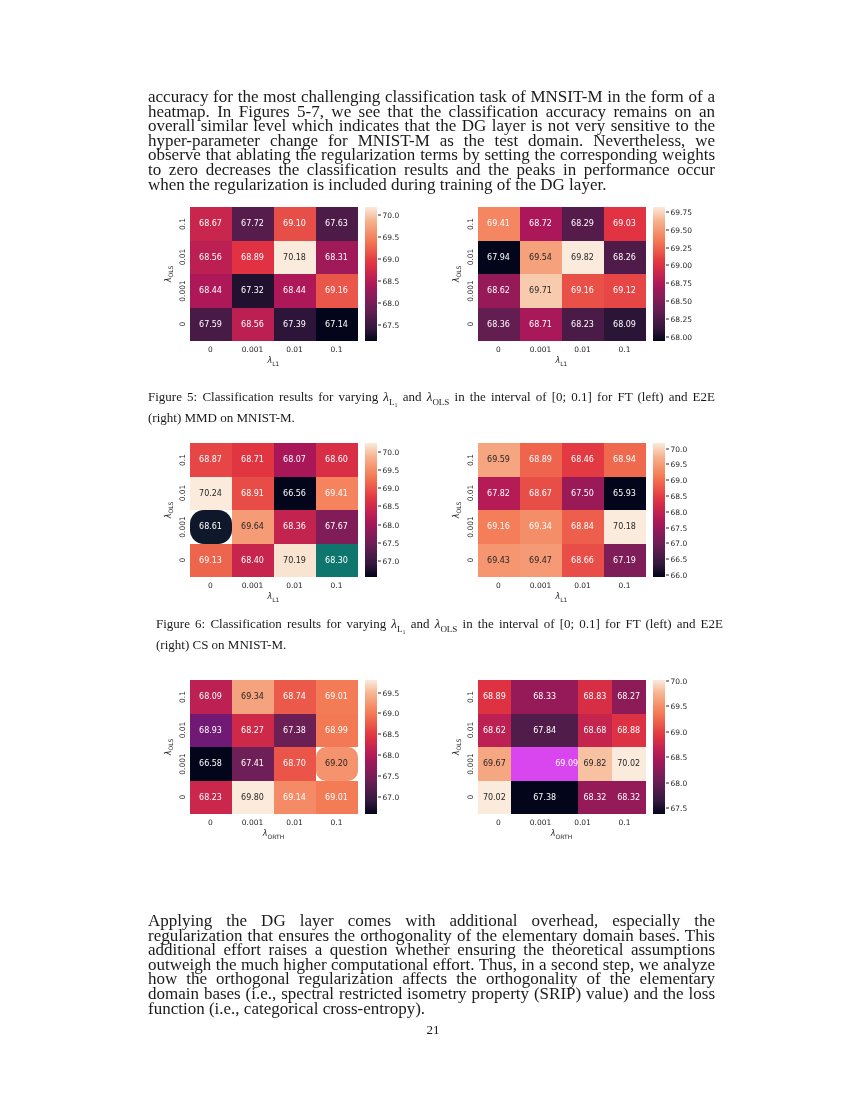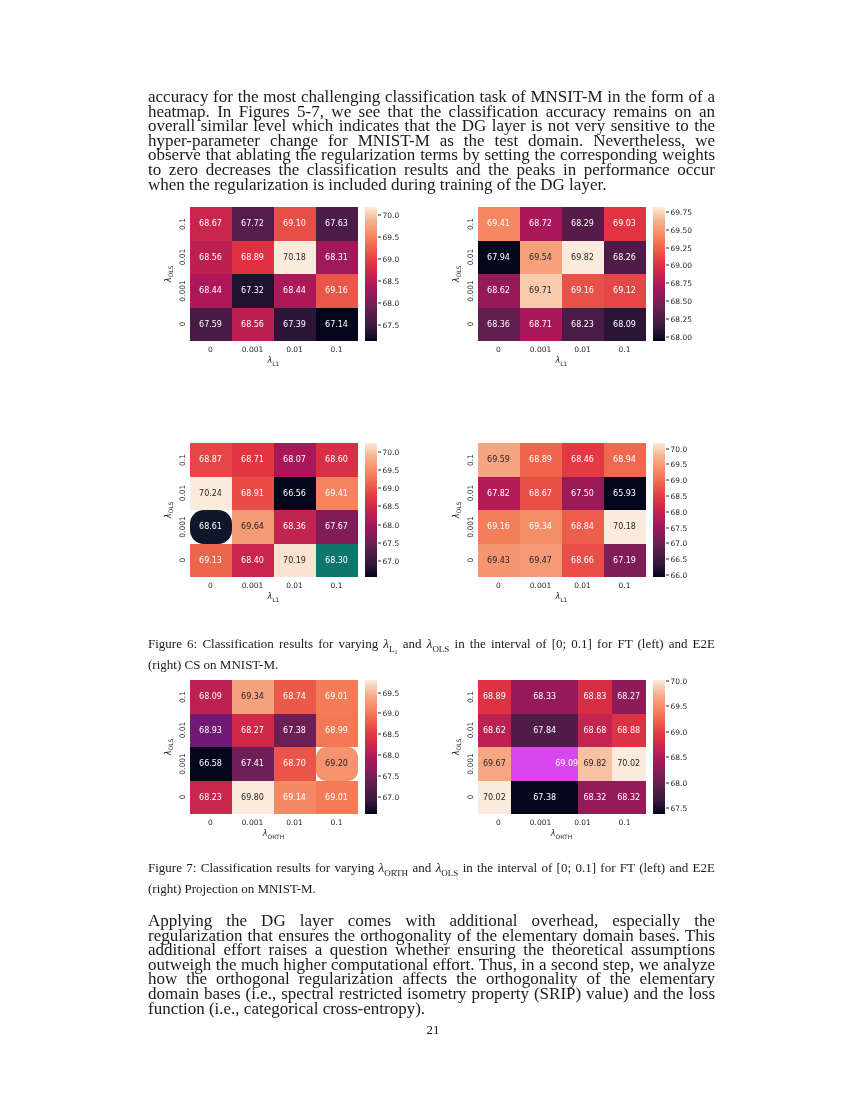--- a/index.html
+++ b/index.html
@@ -194,20 +194,21 @@
         </div>
         <div class="xticks">
           <div class="xtick">0</div>
           <div class="xtick">0.001</div>
           <div class="xtick">0.01</div>
           <div class="xtick">0.1</div>
         </div>
         <div class="xlabel"><i>λ</i><sub>L1</sub></div>
       </div>
   </div>
+  <p class="caption" style="top:389px;"><span>Figure 5: Classification results for varying </span><i>λ</i><sub>L₁</sub><span> and </span><i>λ</i><sub>OLS</sub><span> in the interval of [0; 0.1] for FT (left) and E2E (right) MMD on MNIST-M.</span></p>
 
   <div class="figrow" style="top:443px;">
     <div class="plot">
         <div class="ylabel">
           <span class="rot"><i>λ</i><sub>OLS</sub></span>
         </div>
         <div class="yticks">
           <div class="ytick">
             <span class="rot">0.1</span>
           </div>
@@ -359,21 +360,21 @@
         </div>
         <div class="xticks">
           <div class="xtick">0</div>
           <div class="xtick">0.001</div>
           <div class="xtick">0.01</div>
           <div class="xtick">0.1</div>
         </div>
         <div class="xlabel"><i>λ</i><sub>L1</sub></div>
       </div>
   </div>
-  <p class="caption" style="top:636px;"><span>Figure 6: Classification results for varying </span><i>λ</i><sub>L₁</sub><span> and </span><i>λ</i><sub>OLS</sub><span> in the interval of [0; 0.1] for FT (left) and E2E (right) CS on MNIST-M.</span></p>
+  <p class="caption" style="top:616px;margin-left:8px;"><span>Figure 6: Classification results for varying </span><i>λ</i><sub>L₁</sub><span> and </span><i>λ</i><sub>OLS</sub><span> in the interval of [0; 0.1] for FT (left) and E2E (right) CS on MNIST-M.</span></p>
 
   <div class="figrow" style="top:680px;">
     <div class="plot">
         <div class="ylabel">
           <span class="rot"><i>λ</i><sub>OLS</sub></span>
         </div>
         <div class="yticks">
           <div class="ytick">
             <span class="rot">0.1</span>
           </div>
@@ -509,18 +510,17 @@
         </div>
         <div class="xticks">
           <div class="xtick">0</div>
           <div class="xtick">0.001</div>
           <div class="xtick">0.01</div>
           <div class="xtick">0.1</div>
         </div>
         <div class="xlabel"><i>λ</i><sub>ORTH</sub></div>
       </div>
   </div>
-  <p class="caption" style="top:860px;"><span>Figure 7: Classification results for varying </span><i>λ</i><sub>ORTH</sub><span> and </span><i>λ</i><sub>OLS</sub><span> in the interval of [0; 0.1] for FT (left) and E2E (right) Projection on MNIST-M.</span></p>
 
   <p class="body-par" style="top:914px;">Applying the DG layer comes with additional overhead, especially the regularization that ensures the orthogonality of the elementary domain bases. This additional effort raises a question whether ensuring the theoretical assumptions outweigh the much higher computational effort. Thus, in a second step, we analyze how the orthogonal regularization affects the orthogonality of the elementary domain bases (i.e., spectral restricted isometry property (SRIP) value) and the loss function (i.e., categorical cross-entropy).</p>
 
   <div class="pagenum" style="top:1022px;padding-left:8px;">21</div>
 </div>
 
 </body></html>

